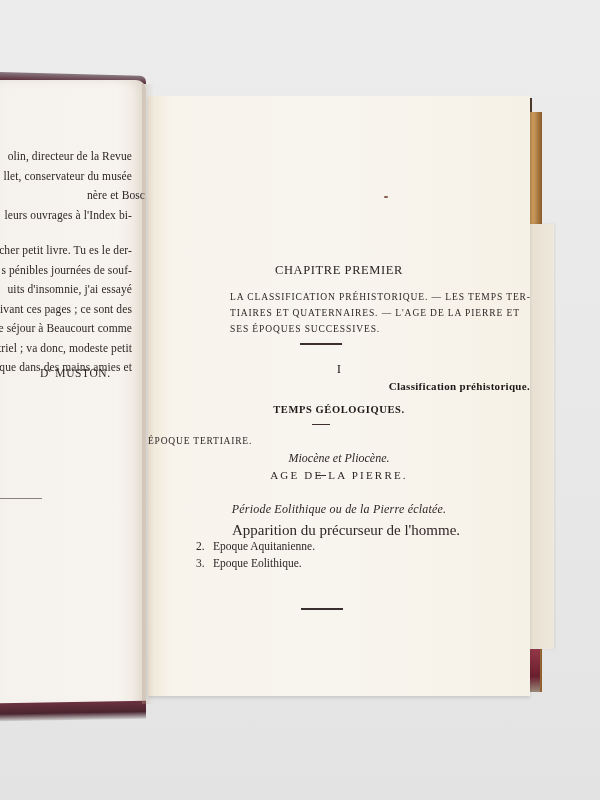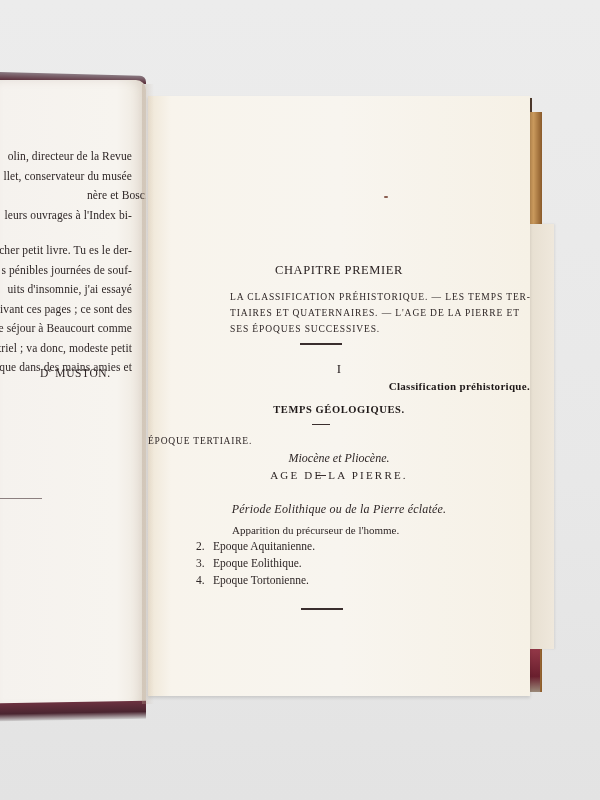--- a/index.html
+++ b/index.html
@@ -115,21 +115,21 @@
     position: absolute; left: 148px; top: 502px; width: 382px; text-align: center;
     font-size: 12px; font-style: italic; color: #2e2626; letter-spacing: 0.2px;
   }
   .list {
     position: absolute; left: 196px; top: 523px; width: 260px;
     font-size: 11.5px; color: #2e2626;
   }
   .list .item { height: 17px; line-height: 17px; white-space: nowrap; }
   .list .item .num { display: inline-block; width: 14px; }
   .list .note {
-    font-size: 11px; padding-left: 36px; height: 15px; line-height: 14px; white-space: nowrap;
+    font-size: 15px; padding-left: 36px; height: 15px; line-height: 14px; white-space: nowrap;
   }
   .speck {
     position: absolute; width: 4px; height: 2px; background: #8a5e50; border-radius: 1px;
   }
 </style>
 </head>
 <body>
 
 <div class="scene">
 
@@ -181,16 +181,15 @@
   <div class="epoch-sub" style="top:451px;">Miocène et Pliocène.</div>
   <div class="rule" style="left:316px; top:475px; width:10px; height:1px;"></div>
 
   <div class="stone-title">AGE DE LA PIERRE.</div>
   <div class="period">Période Eolithique ou de la Pierre éclatée.</div>
 
   <div class="list">
     <div class="note">Apparition du précurseur de l'homme.</div>
     <div class="item"><span class="num">2.</span> <span>Epoque Aquitanienne.</span></div>
     <div class="item"><span class="num">3.</span> <span>Epoque Eolithique.</span></div>
-    <div class="item"><span class="num">4.</span> <span>Epoque Tortonienne.</span></div>
   </div>
   <div class="rule" style="left:301px; top:608px; width:42px;"></div>
 </div>
 
 </body></html>

